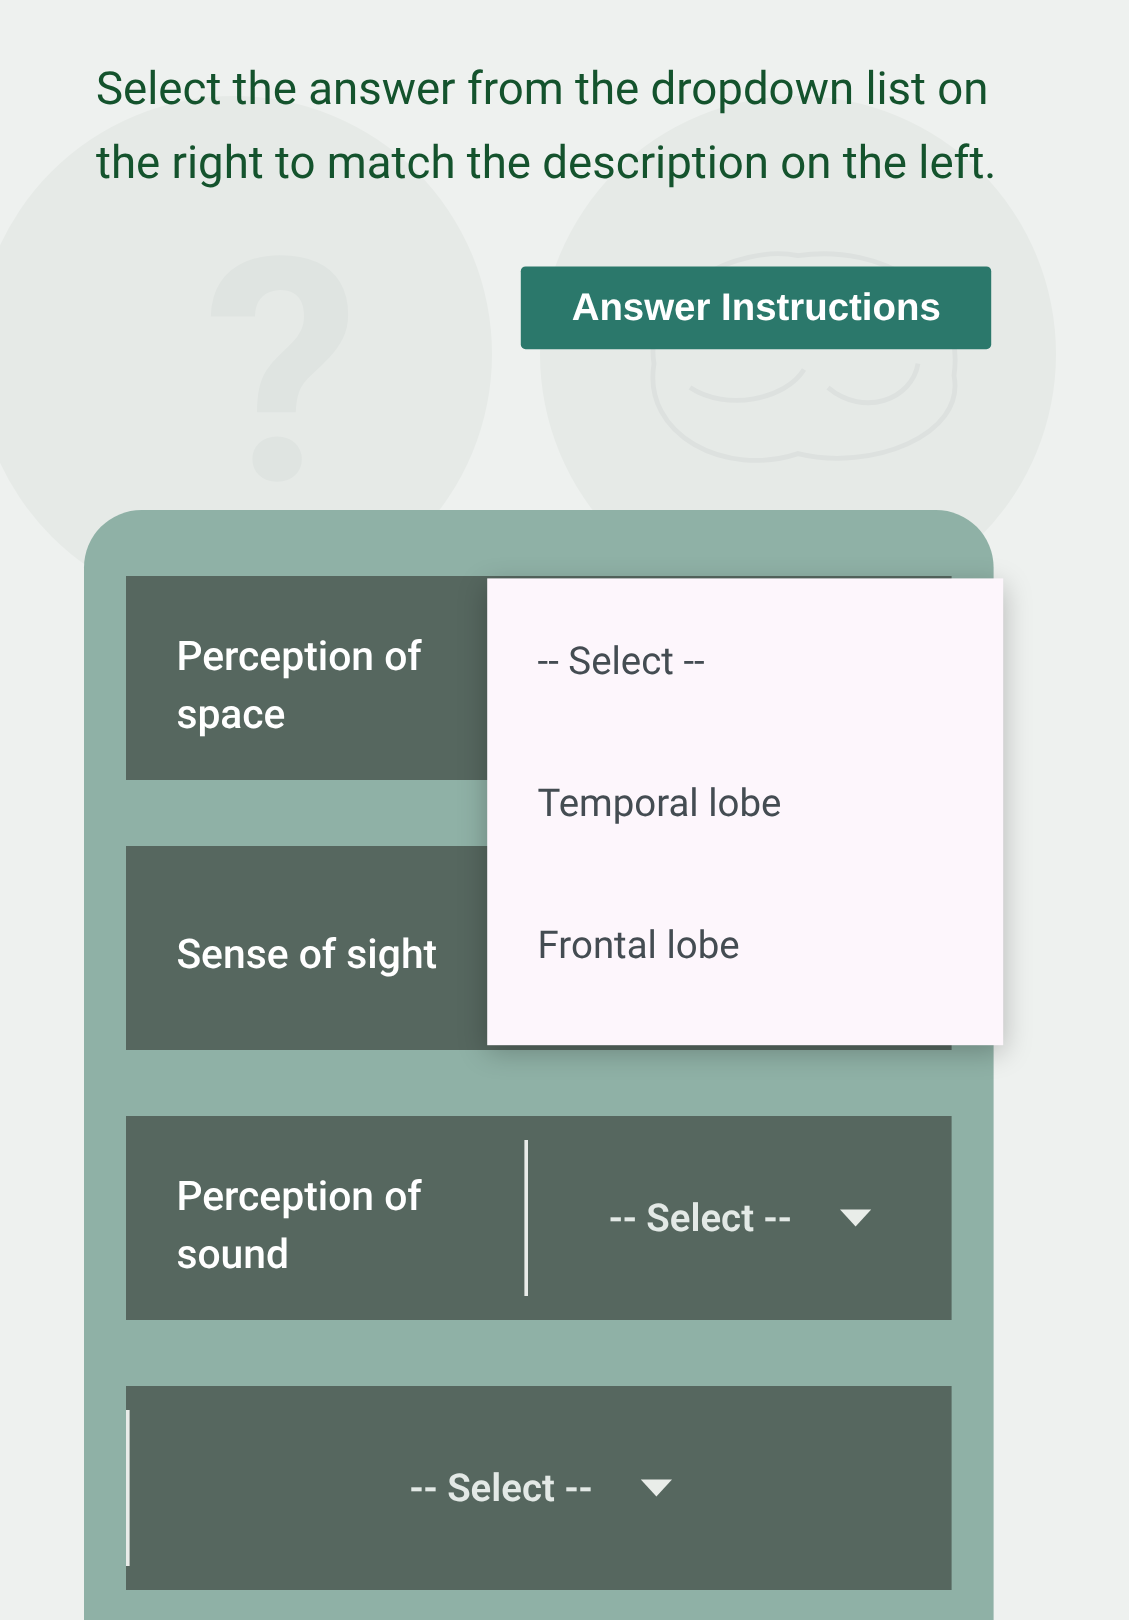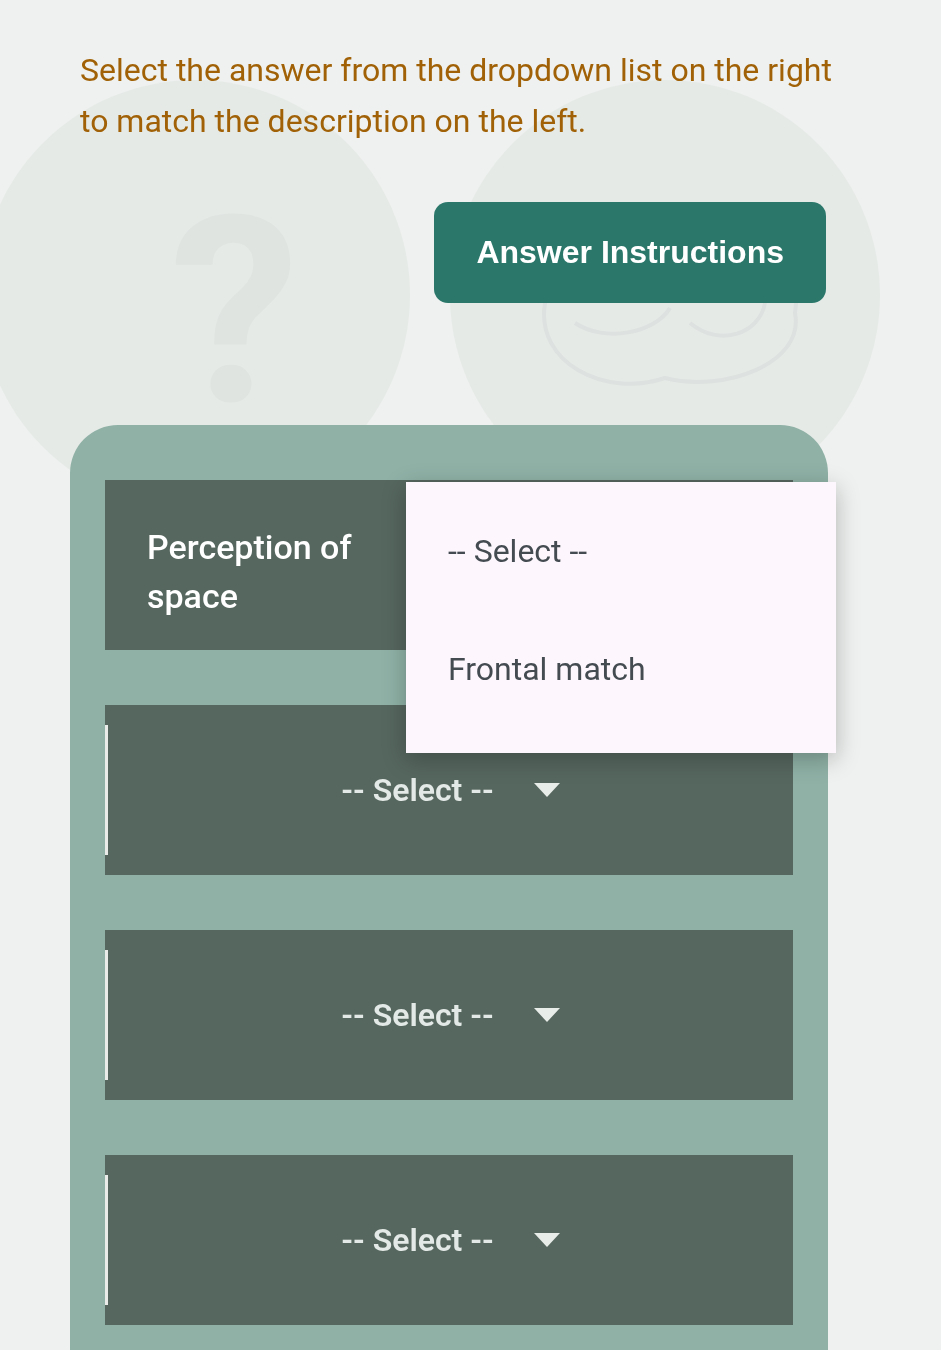--- a/index.html
+++ b/index.html
@@ -39,40 +39,40 @@
   .deco-brain svg { width: 320px; height: 220px; }
   .deco-brain path { stroke:#dde1df; stroke-width:4; fill:none; }
 
   .content {
     position: relative;
     z-index: 1;
     padding: 45px 80px 0 80px;
   }
 
   .instructions-text {
-    font-size: 32px;
+    font-size: 38px;
     line-height: 1.6;
-    color: #a16207;
+    color: #14532d;
     font-weight: 400;
   }
 
   .btn-row {
     display:flex;
     justify-content:flex-end;
     margin: 55px 35px 0 0;
   }
   .ans-btn {
     background: #2b786b;
     color: #fff;
     font-size: 32px;
     font-weight: 600;
-    padding: 32px 42px;
+    padding: 16px 42px;
     border: none;
     cursor: pointer;
-    border-radius: 14px;
+    border-radius: 4px;
   }
 
   .quiz-panel {
     position: absolute;
     left: 70px;
     top: 425px;
     width: 758px;
     background: #8fb1a6;
     border-radius: 48px 48px 0 0;
     padding: 55px 35px 0 35px;
@@ -170,41 +170,44 @@
   <div class="quiz-row first">
     <div class="desc-cell">Perception of space</div>
     <div class="divider"></div>
     <div class="sel-cell">
       <span>-- Select --</span>
       <span class="caret"></span>
     </div>
   </div>
 
   <div class="quiz-row single">
+    <div class="desc-cell">Sense of sight</div>
     <div class="divider"></div>
     <div class="sel-cell">
       <span>-- Select --</span>
       <span class="caret"></span>
     </div>
   </div>
 
   <div class="quiz-row">
+    <div class="desc-cell">Perception of sound</div>
     <div class="divider"></div>
     <div class="sel-cell">
       <span>-- Select --</span>
       <span class="caret"></span>
     </div>
   </div>
 
   <div class="quiz-row">
     <div class="divider"></div>
     <div class="sel-cell">
       <span>-- Select --</span>
       <span class="caret"></span>
     </div>
   </div>
 
 </div>
 
 <div class="dropdown">
   <div class="dd-item">-- Select --</div>
-  <div class="dd-item">Frontal match</div>
+  <div class="dd-item">Temporal lobe</div>
+  <div class="dd-item">Frontal lobe</div>
 </div>
 
 </body></html>

